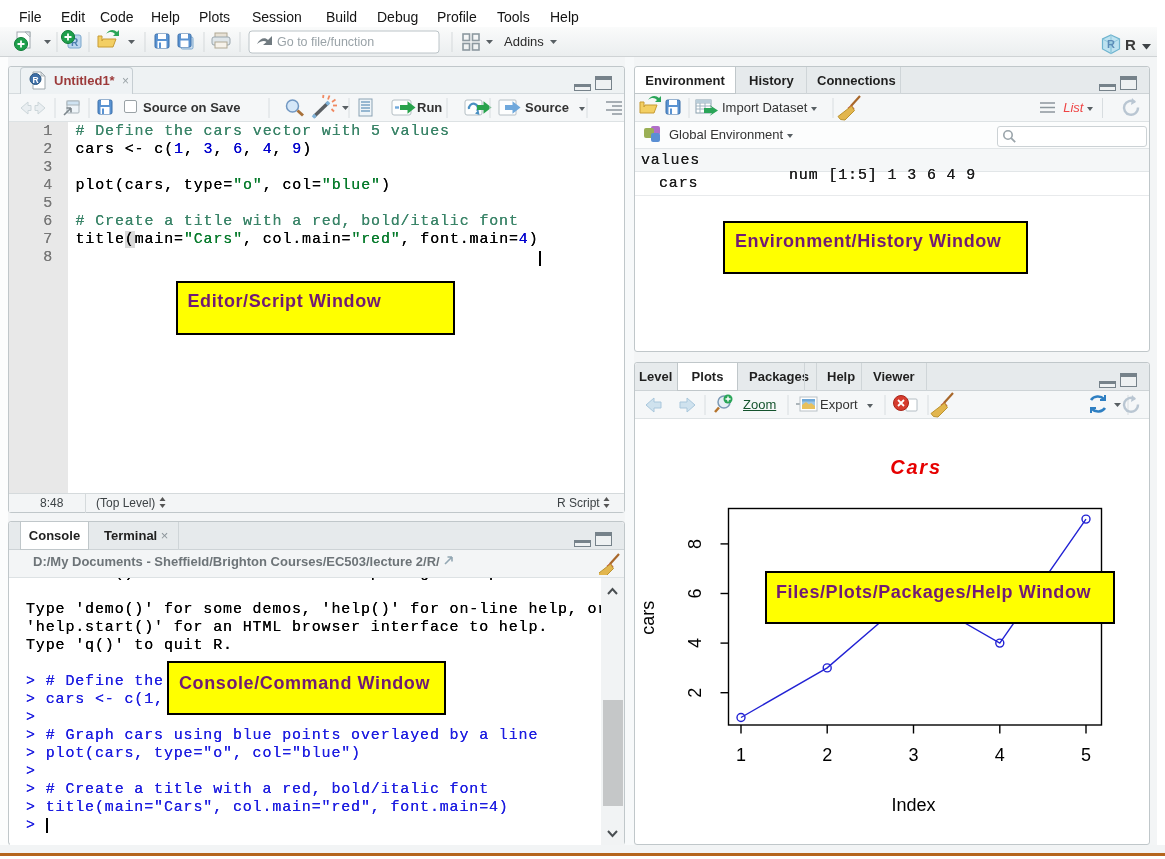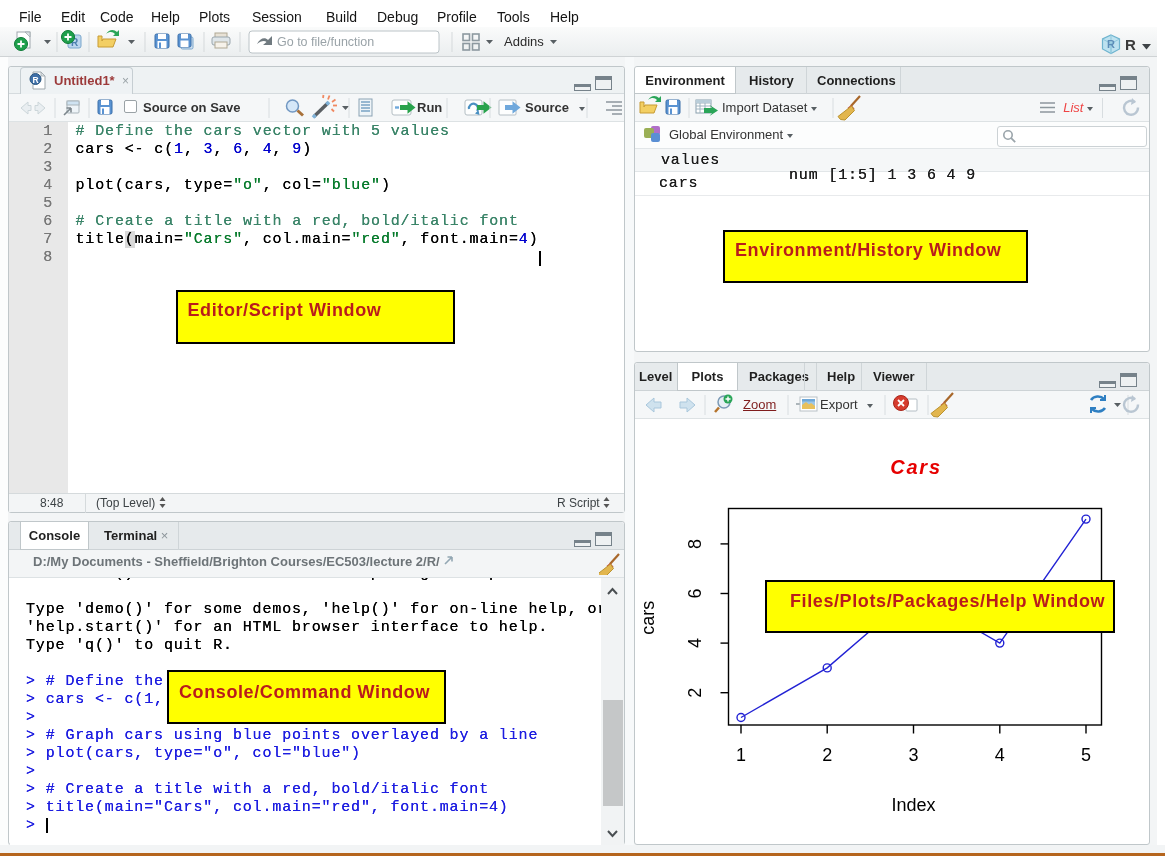--- a/index.html
+++ b/index.html
@@ -8,21 +8,21 @@
 .abs { position:absolute; }
 .mono { font-family:"Liberation Mono",monospace; font-size:15px; letter-spacing:0.85px; white-space:pre; text-shadow:0 0 0.5px; }
 .pane { position:absolute; background:#fff; border:1px solid #c0c7ca; border-radius:3px; }
 .tabrow { position:absolute; left:0; right:0; top:0; height:27px; background:#e6eaec; border-bottom:1px solid #cdd3d6; border-radius:3px 3px 0 0; }
 .tab { position:absolute; top:0; height:27px; font-size:13px; font-weight:bold; color:#1f1f1f; line-height:27px; }
 .tabsel { background:#fff; border:1px solid #c0c7ca; border-top:none; border-radius:0 0 0 0; }
 .ptool { position:absolute; left:0; right:0; background:#f5f7f8; border-bottom:1px solid #dde2e4; }
 .caret { display:inline-block; width:0; height:0; border-left:3.5px solid transparent; border-right:3.5px solid transparent; border-top:4px solid #585f63; vertical-align:middle; }
 .winbtn1 { position:absolute; width:17px; height:7px; background:#eef1f2; border:1.5px solid #76828a; border-top:3px solid #76828a; }
 .winbtn2 { position:absolute; width:17px; height:14px; background:#eef1f2; border:1.5px solid #76828a; border-top:4px solid #76828a; }
-.ybox { position:absolute; background:#ffff00; border:2px solid #000; font-weight:bold; font-size:18px; color:#b91c1c;margin-top:9px; }
+.ybox { position:absolute; background:#ffff00; border:2px solid #000; font-weight:bold; font-size:18px; color:#701a75; }
 </style>
 </head>
 <body>
 
 <div class="abs" style="left:0;top:0;width:1165px;height:27px;background:#ffffff;"></div>
 <div class="abs" id="menubar" style="left:0;top:9px;height:20px;font-size:14px;color:#141414;">
 <span class="abs" style="left:19px;">File</span>
 <span class="abs" style="left:61px;">Edit</span>
 <span class="abs" style="left:100px;">Code</span>
 <span class="abs" style="left:151px;">Help</span>
@@ -327,42 +327,42 @@
     <rect x="8" y="1" width="9" height="9" rx="2" fill="#b06fc9"></rect>
     <rect x="1" y="3" width="10" height="10" rx="2" fill="#9aaf55"></rect>
     <rect x="8" y="8" width="9" height="9" rx="2" fill="#5a8fd4"></rect>
   </svg>
   <svg class="abs" style="left:367px;top:62px;" width="15" height="15" viewBox="0 0 15 15">
     <circle cx="6" cy="6" r="4.2" fill="none" stroke="#9aa4aa" stroke-width="1.6"></circle>
     <path d="M9.2 9.2l4 4" stroke="#9aa4aa" stroke-width="1.8"></path>
   </svg>
 
   <div class="abs" style="left:0;top:82px;width:514px;height:23px;background:#f5f7f8;border-bottom:1px solid #e2e6e8;"></div>
-  <div class="abs mono" style="left:6px;top:85px;margin-left:20px;">values</div>
+  <div class="abs mono" style="left:6px;top:85px;">values</div>
   <div class="abs" style="left:0;top:105px;width:514px;height:24px;background:#fff;border-bottom:1px solid #e8eaec;"></div>
   <div class="abs mono" style="left:24px;top:108px;">cars</div>
   <div class="abs mono" style="left:154px;top:100px;">num [1:5] 1 3 6 4 9</div>
 </div>
 
 <div class="pane" id="filespane" style="left:634px;top:362px;width:516px;height:483px;">
   <div class="tabrow" style="height:28px;"></div>
   <div class="tab" style="left:4px;">Level</div>
   <div class="tab tabsel" style="left:42px;width:61px;height:28px;text-align:center;">Plots</div>
   <div class="tab" style="left:114px;">Packages</div>
   <div class="tab" style="left:192px;">Help</div>
   <div class="tab" style="left:238px;">Viewer</div>
   <div class="abs" style="left:181px;top:0;width:1px;height:28px;background:#cfd5d8;"></div>
   <div class="abs" style="left:226px;top:0;width:1px;height:28px;background:#cfd5d8;"></div>
   <div class="abs" style="left:291px;top:0;width:1px;height:28px;background:#cfd5d8;"></div>
   <div class="abs" style="left:169px;top:0;width:1px;height:28px;background:#cfd5d8;"></div>
   <div class="winbtn1" style="right:33px;top:18px;"></div>
   <div class="winbtn2" style="right:12px;top:10px;"></div>
 
   <div class="ptool" style="top:28px;height:28px;"></div>
-  <div class="abs" style="left:108px;top:34px;font-size:13px;color:#7f1d1d;text-decoration:underline;">Zoom</div>
+  <div class="abs" style="left:108px;top:34px;font-size:13px;color:#14532d;text-decoration:underline;">Zoom</div>
   <div class="abs" style="left:185px;top:34px;font-size:13px;color:#333;">Export</div>
   <span class="caret abs" style="left:232px;top:41px;"></span>
   <svg class="abs" style="left:0;top:28px;" width="514" height="28" viewBox="0 0 514 28">
     <g fill="#cfe2ee" stroke="#a9c7dc">
       <path d="M11 14l8-7v4h7v6h-7v4z"></path>
       <path d="M60 14l-8-7v4h-7v6h7v4z"></path>
     </g>
     <line x1="70" y1="4" x2="70" y2="24" stroke="#d8dde0"></line>
     <g>
       <path d="M84 16.5l-4 4.5" stroke="#b5742c" stroke-width="2.5"></path>
@@ -445,21 +445,21 @@
       <circle cx="278.5" cy="174.5" r="4"></circle>
       <circle cx="364.8" cy="224.1" r="4"></circle>
       <circle cx="451" cy="100.1" r="4"></circle>
     </g>
   </svg>
 </div>
 
 <div class="ybox" style="left:175.5px;top:281px;width:279px;height:54px;padding:8px 0 0 10px;letter-spacing:0.6px;">Editor/Script Window</div>
 <div class="ybox" style="left:723px;top:221px;width:305px;height:53px;padding:8px 0 0 10px;letter-spacing:0.6px;">Environment/History Window</div>
 <div class="ybox" style="left:167px;top:661px;width:279px;height:54px;padding:10px 0 0 10px;letter-spacing:0.6px;">Console/Command Window</div>
-<div class="ybox" style="left:765px;top:571px;width:350px;height:53px;padding:9px 0 0 23px;letter-spacing:0.6px;">Files/Plots/Packages/Help Window</div>
+<div class="ybox" style="left:765px;top:571px;width:350px;height:53px;padding:9px 0 0 9px;letter-spacing:0.6px;">Files/Plots/Packages/Help Window</div>
 
 <div class="abs" style="left:1157px;top:27px;width:8px;height:826px;background:#ffffff;"></div>
 <div class="abs" style="left:0;top:57px;width:8px;height:796px;background:#fcfdfd;"></div>
 <div class="abs" style="left:625px;top:57px;width:9px;height:788px;background:#f7f9fa;"></div>
 
 <div class="abs" style="left:0;top:845px;width:1165px;height:14px;background:#f2f4f5;"></div>
 <div class="abs" style="left:0;top:853px;width:1165px;height:2.5px;background:#b5651d;"></div>
 <div class="abs" style="left:0;top:856px;width:1165px;height:3px;background:#ffffff;"></div>
 
 </body></html>

